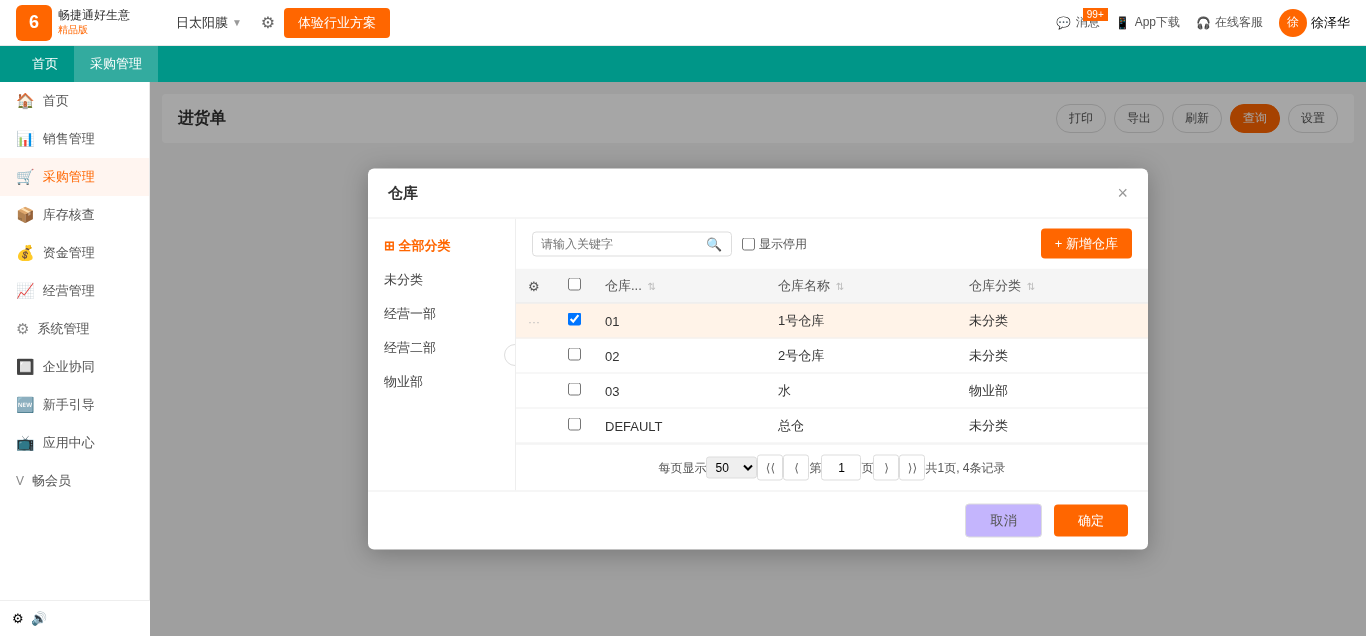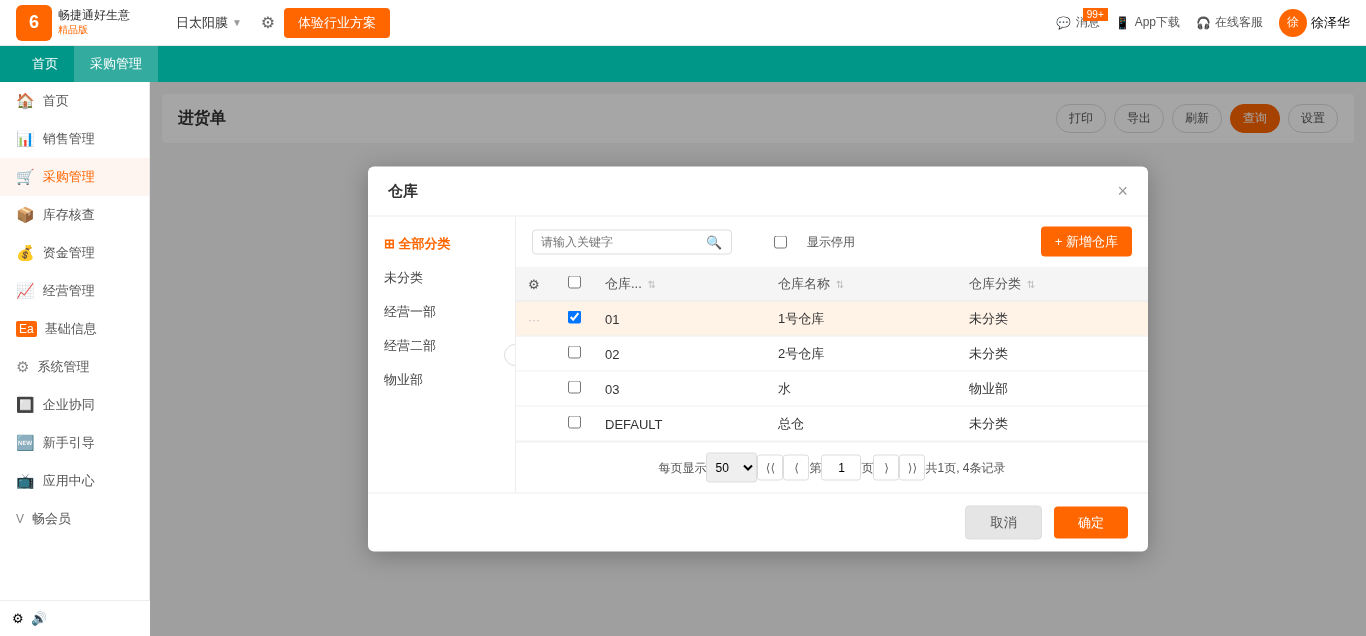--- a/index.html
+++ b/index.html
@@ -196,22 +196,22 @@
       display: flex; align-items: center;
       border: 1px solid #ddd; border-radius: 4px;
       padding: 4px 8px; width: 200px;
     }
     .search-box input {
       border: none; outline: none; font-size: 12px;
       flex: 1; background: transparent;
     }
     .search-icon { color: #bbb; font-size: 13px; }
     .checkbox-label {
-      display: flex; align-items: center; gap: 20px;
-      font-size: 12px; color: #555; margin-left: 32px;
+      display: flex; align-items: center; gap: 4px;
+      font-size: 12px; color: #555;
     }
     .add-btn {
       margin-left: auto;
       background: #f60; color: #fff;
       padding: 6px 14px; border-radius: 4px;
       cursor: pointer; font-size: 13px;
       display: flex; align-items: center; gap: 4px;
     }
 
     
@@ -244,33 +244,33 @@
       border: 1px solid #ddd; border-radius: 3px;
       display: flex; align-items: center; justify-content: center;
       cursor: pointer; color: #666; font-size: 12px;
     }
     .page-input {
       width: 40px; height: 26px;
       border: 1px solid #ddd; border-radius: 3px;
       text-align: center; font-size: 12px;
     }
     .page-select {
-      height: 30px; border: 1px solid #ddd; border-radius: 3px;
+      height: 22px; border: 1px solid #ddd; border-radius: 3px;
       font-size: 12px; padding: 0 4px;
     }
 
     
     .modal-footer {
       padding: 12px 20px;
       display: flex; align-items: center; justify-content: flex-end;
       gap: 12px; border-top: 1px solid #eee;
     }
     .cancel-btn {
       padding: 7px 24px; border: 1px solid #ddd;
-      border-radius: 4px; cursor: pointer; background: #e5e5e5; color: #555;
+      border-radius: 4px; cursor: pointer; background: #c4b5fd; color: #555;
     }
     .confirm-btn {
       padding: 7px 24px; background: #f60; border: none;
       border-radius: 4px; cursor: pointer; color: #fff; font-size: 13px;
     }
 
     
     .page-content-header {
       background: #fff; border-radius: 4px;
       padding: 10px 16px;
@@ -355,24 +355,20 @@
       <span class="sidebar-icon">📦</span>
       <span>库存核查</span>
     </div>
     <div class="sidebar-item">
       <span class="sidebar-icon">💰</span>
       <span>资金管理</span>
     </div>
     <div class="sidebar-item">
       <span class="sidebar-icon">📈</span>
       <span>经营管理</span>
-    </div>
-    <div class="sidebar-item">
-      <span class="sidebar-icon" style="font-style:normal;font-size:12px;background:#f60;color:#fff;padding:1px 3px;border-radius:2px;">Ea</span>
-      <span>基础信息</span>
     </div>
     <div class="sidebar-item">
       <span class="sidebar-icon">⚙</span>
       <span>系统管理</span>
     </div>
     <div class="sidebar-item">
       <span class="sidebar-icon">🔲</span>
       <span>企业协同</span>
     </div>
     <div class="sidebar-item">

